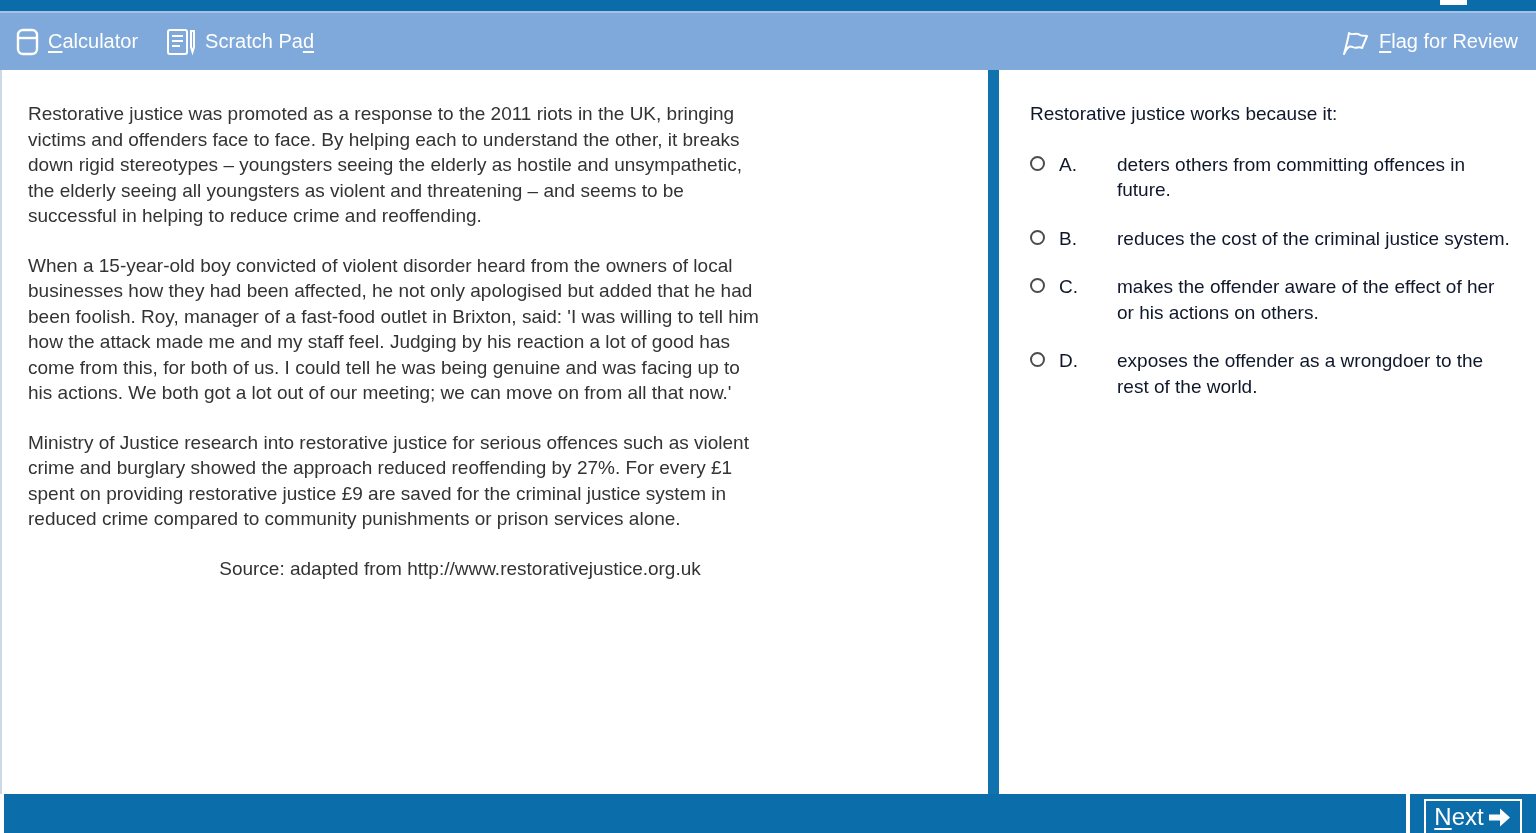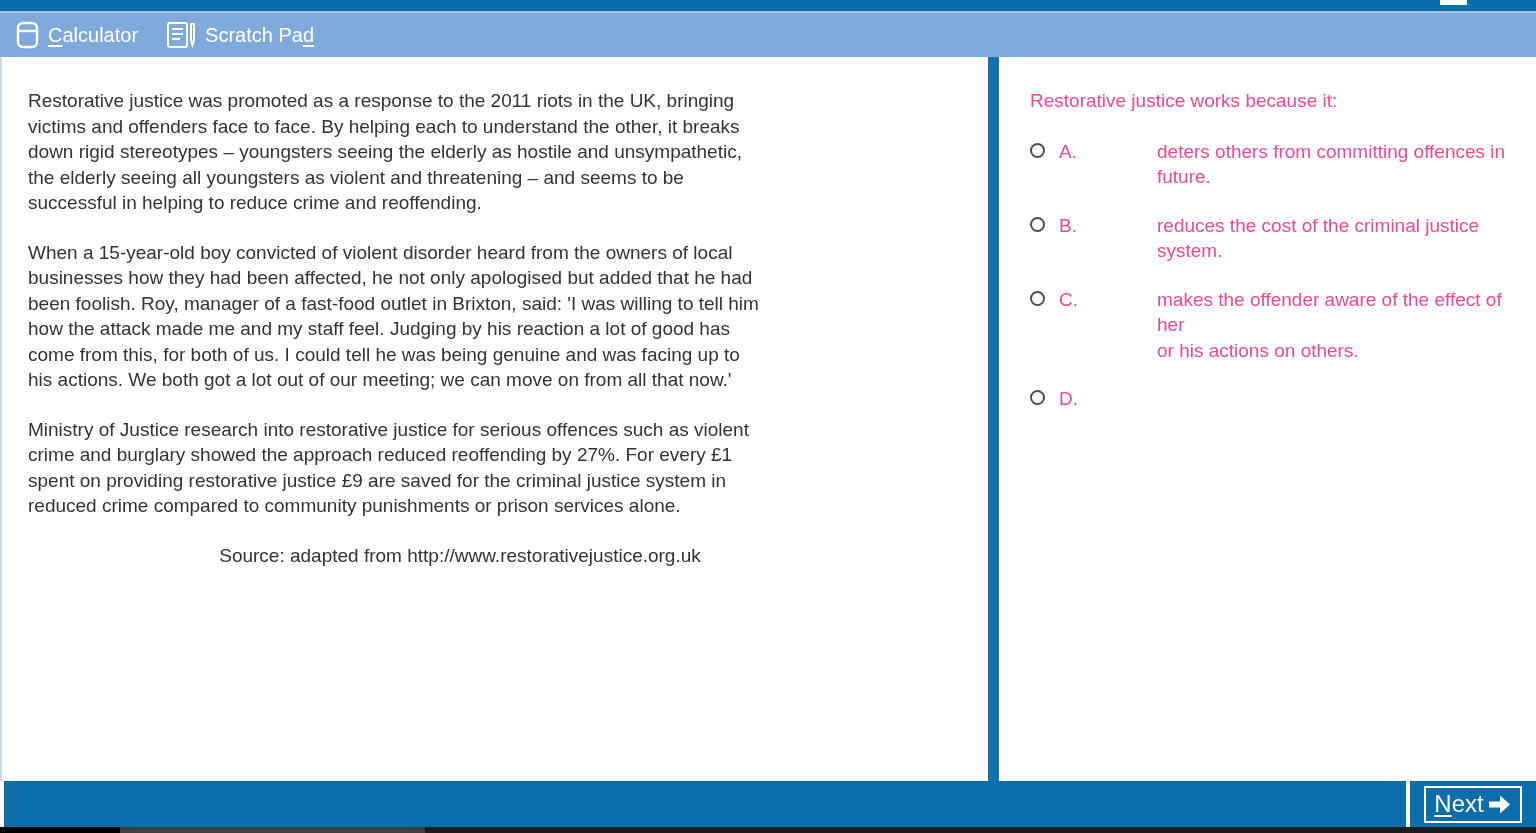--- a/index.html
+++ b/index.html
@@ -9,21 +9,21 @@
     width: 1536px; height: 833px;
     background: #ffffff;
     overflow: hidden;
     font-family: "Liberation Sans", sans-serif;
   }
   
   .top-strip { height: 11px; background: #0b6caa; position: relative; }
   .notch { position: absolute; left: 1440px; top: 0; width: 27px; height: 5px; background: #ffffff; }
   
   .toolbar {
-    height: 46px; background: #7fa9db;
+    height: 59px; background: #7fa9db;
     border-top: 2px solid #a5c2e6;
     display: flex; align-items: center;
     padding: 0 16px; color: #ffffff;
   }
   .tbtn {
     display: flex; align-items: center; gap: 9px;
     background: none; border: none; color: #ffffff;
     font-family: inherit; font-size: 20px;
     margin-right: 28px; padding: 0; cursor: pointer; white-space: nowrap;
   }
@@ -34,33 +34,33 @@
   .content { display: flex; height: 724px; border-left: 2px solid #ccd8e6; }
   .left-panel { width: 986px; padding: 31px 0 0 26px; color: #333333; }
   .passage p {
     width: 858px;
     font-size: 19px; line-height: 25.5px;
     white-space: pre-line;
     margin-bottom: 24px;
   }
   .source { width: 864px; font-size: 19px; line-height: 25.5px; text-align: center; }
   .panel-divider { width: 11px; background: #1173ae; }
-  .right-panel { flex: 1; padding: 31px 18px 0 31px; color: #ec4899; border-radius: 20px; }
+  .right-panel { flex: 1; padding: 31px 18px 0 31px; color: #0f172a; border-radius: 20px; }
   .question { font-size: 19px; line-height: 25.5px; margin-bottom: 25px; }
   .option {
     display: grid; grid-template-columns: 29px 58px 1fr;
     align-items: start;
     font-size: 19px; line-height: 25.5px;
     margin-bottom: 23px; cursor: pointer;
   }
   .radio {
     width: 15px; height: 15px; border: 2px solid #4c4c4c;
     border-radius: 50%; background: #ffffff; margin-top: 4px;
   }
-  .otext { white-space: pre-line; margin-left: 40px; }
+  .otext { white-space: pre-line; }
   
   .footer { height: 46px; background: #0c6dab; display: flex; align-items: stretch; color: #ffffff; }
   .end-exam {
     width: 200px; display: flex; align-items: center; gap: 11px;
     padding-left: 20px; background: none; border: none;
     color: #ffffff; font-family: inherit; font-size: 22px; cursor: pointer; white-space: nowrap;
   }
   .fdiv { width: 4px; background: #ffffff; }
   .fspacer { flex: 1; }
   .next-sec { width: 126px; display: flex; align-items: center; justify-content: center; }
@@ -102,20 +102,28 @@
           <rect x="2" y="2" width="19" height="24" rx="2"></rect>
           <line x1="6" y1="8" x2="17" y2="8"></line>
           <line x1="6" y1="13" x2="17" y2="13"></line>
           <line x1="6" y1="18" x2="14" y2="18"></line>
           <path d="M25 3 L28 3 L28 19 L26.5 24 L25 19 Z"></path>
         </svg>
       </span>
       <span><span>Scratch Pa</span><span class="u">d</span><span></span></span>
     </button>
 
+    <button class="tbtn flag-btn">
+      <span class="icon">
+        <svg width="34" height="30" viewBox="0 0 34 30" fill="none" stroke="#ffffff" stroke-width="2" stroke-linejoin="round">
+          <path d="M8 27 C10 20 12 12 13 6 C16 9 20 5 24 8 C26.5 9.5 29 8.5 31 9 L26 21 C23 19 20 22 16.5 20 C14 18.7 11.5 20.5 9.5 24 Z"></path>
+        </svg>
+      </span>
+      <span><span></span><span class="u">F</span><span>lag for Review</span></span>
+    </button>
   </div>
 
   <div class="content">
 
     <div class="left-panel passage">
       <p>Restorative justice was promoted as a response to the 2011 riots in the UK, bringing
 victims and offenders face to face. By helping each to understand the other, it breaks
 down rigid stereotypes – youngsters seeing the elderly as hostile and unsympathetic,
 the elderly seeing all youngsters as violent and threatening – and seems to be
 successful in helping to reduce crime and reoffending.</p>
@@ -153,20 +161,22 @@
       <div class="option">
         <span class="radio"></span>
         <span class="letter">C.</span>
         <span class="otext">makes the offender aware of the effect of her
 or his actions on others.</span>
       </div>
 
       <div class="option">
         <span class="radio"></span>
         <span class="letter">D.</span>
+        <span class="otext">exposes the offender as a wrongdoer to the
+rest of the world.</span>
       </div>
     </div>
   </div>
 
   <div class="footer">
 
     <div class="fdiv"></div>
     <div class="fspacer"></div>
     <div class="fdiv"></div>
 

